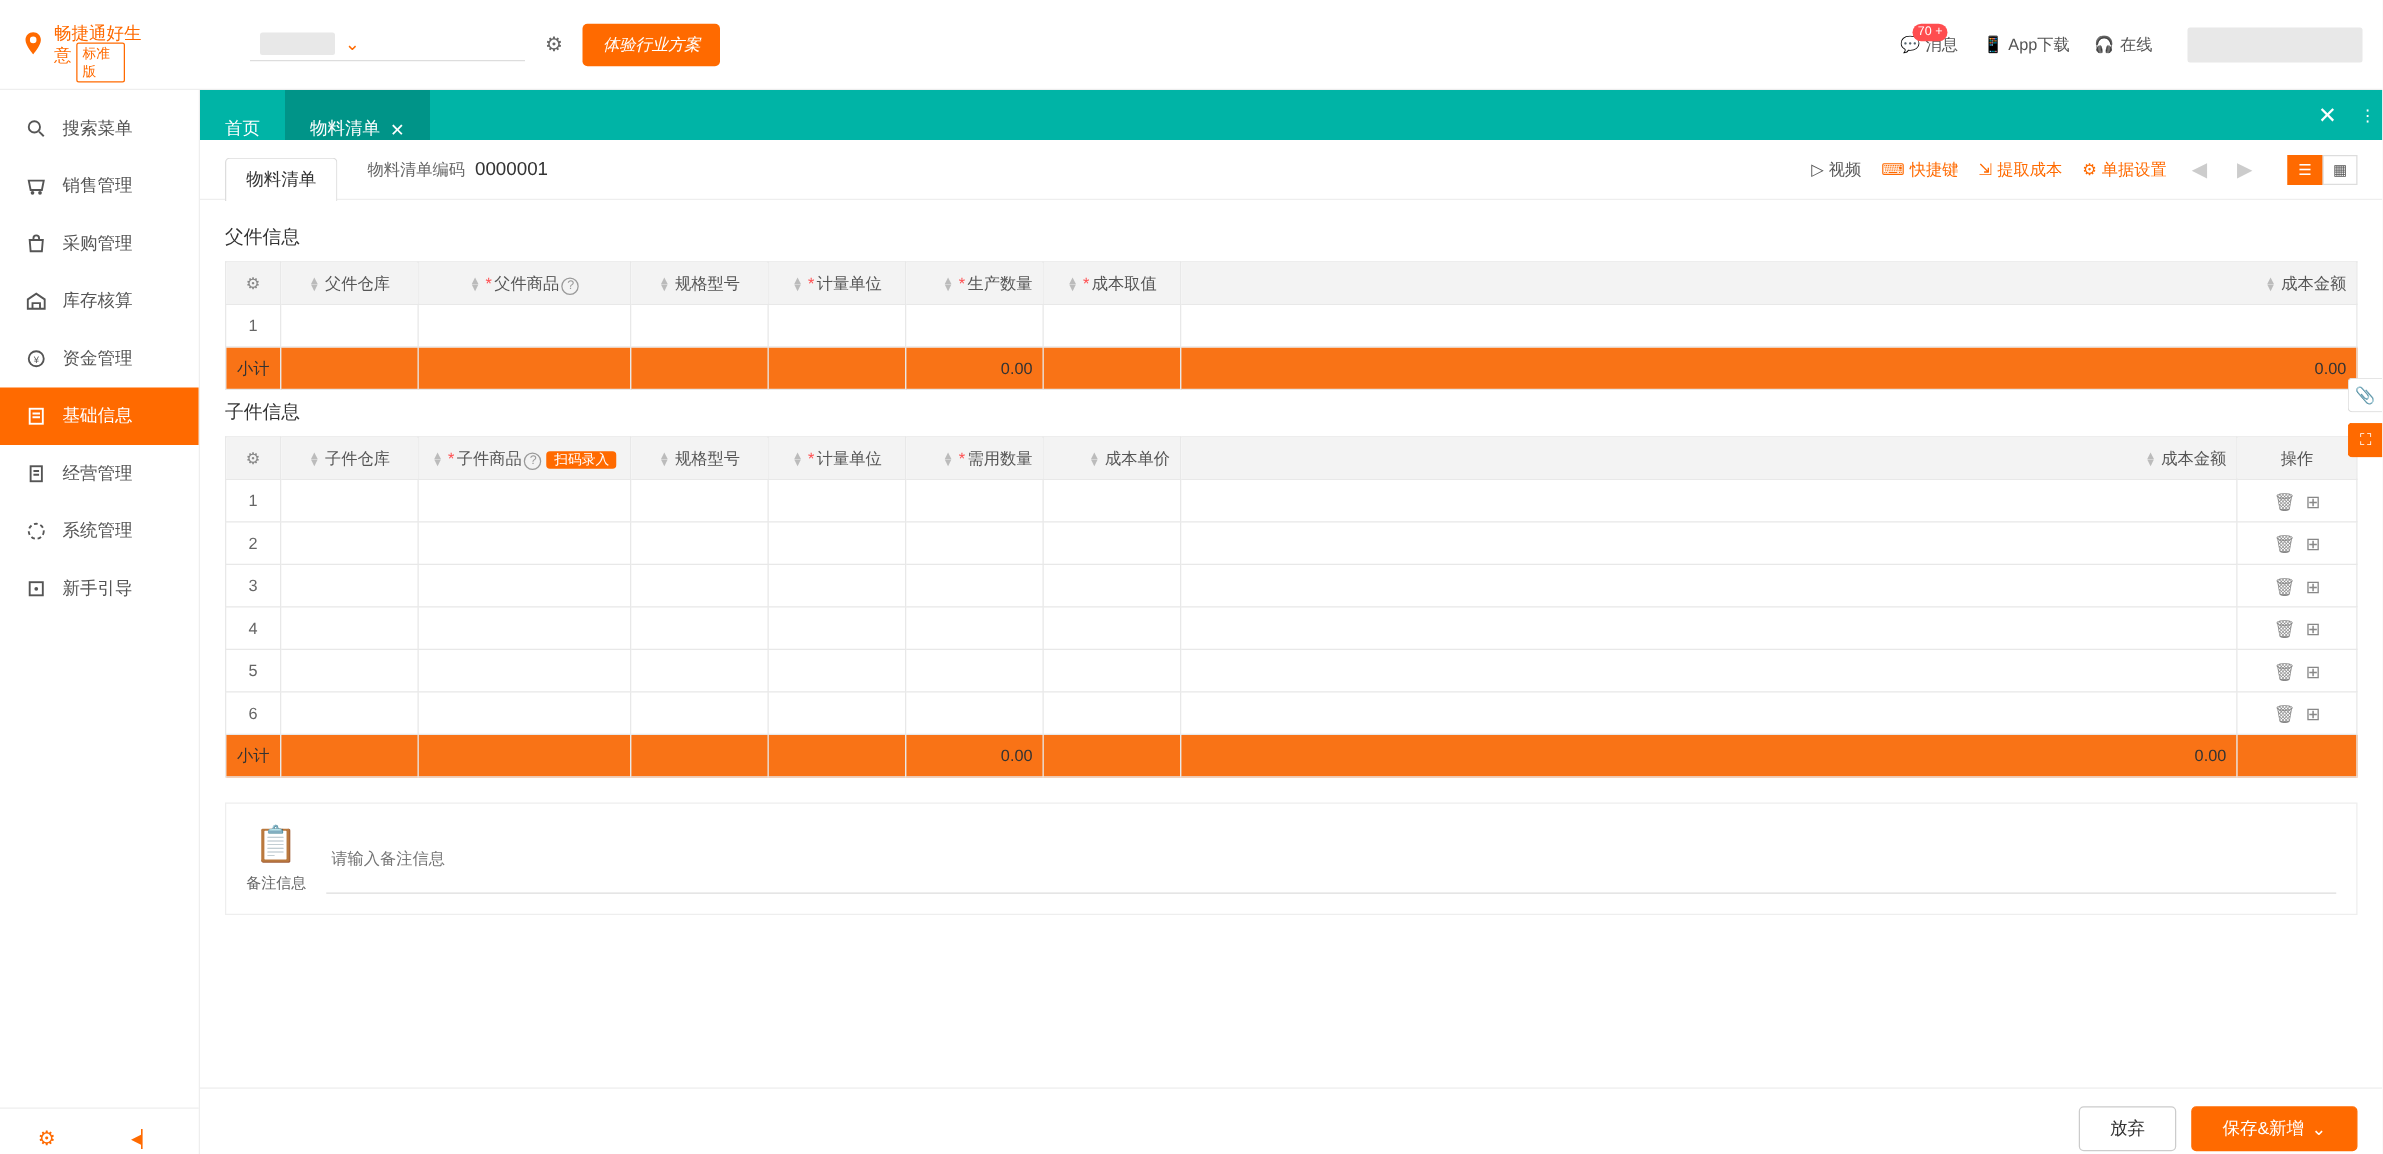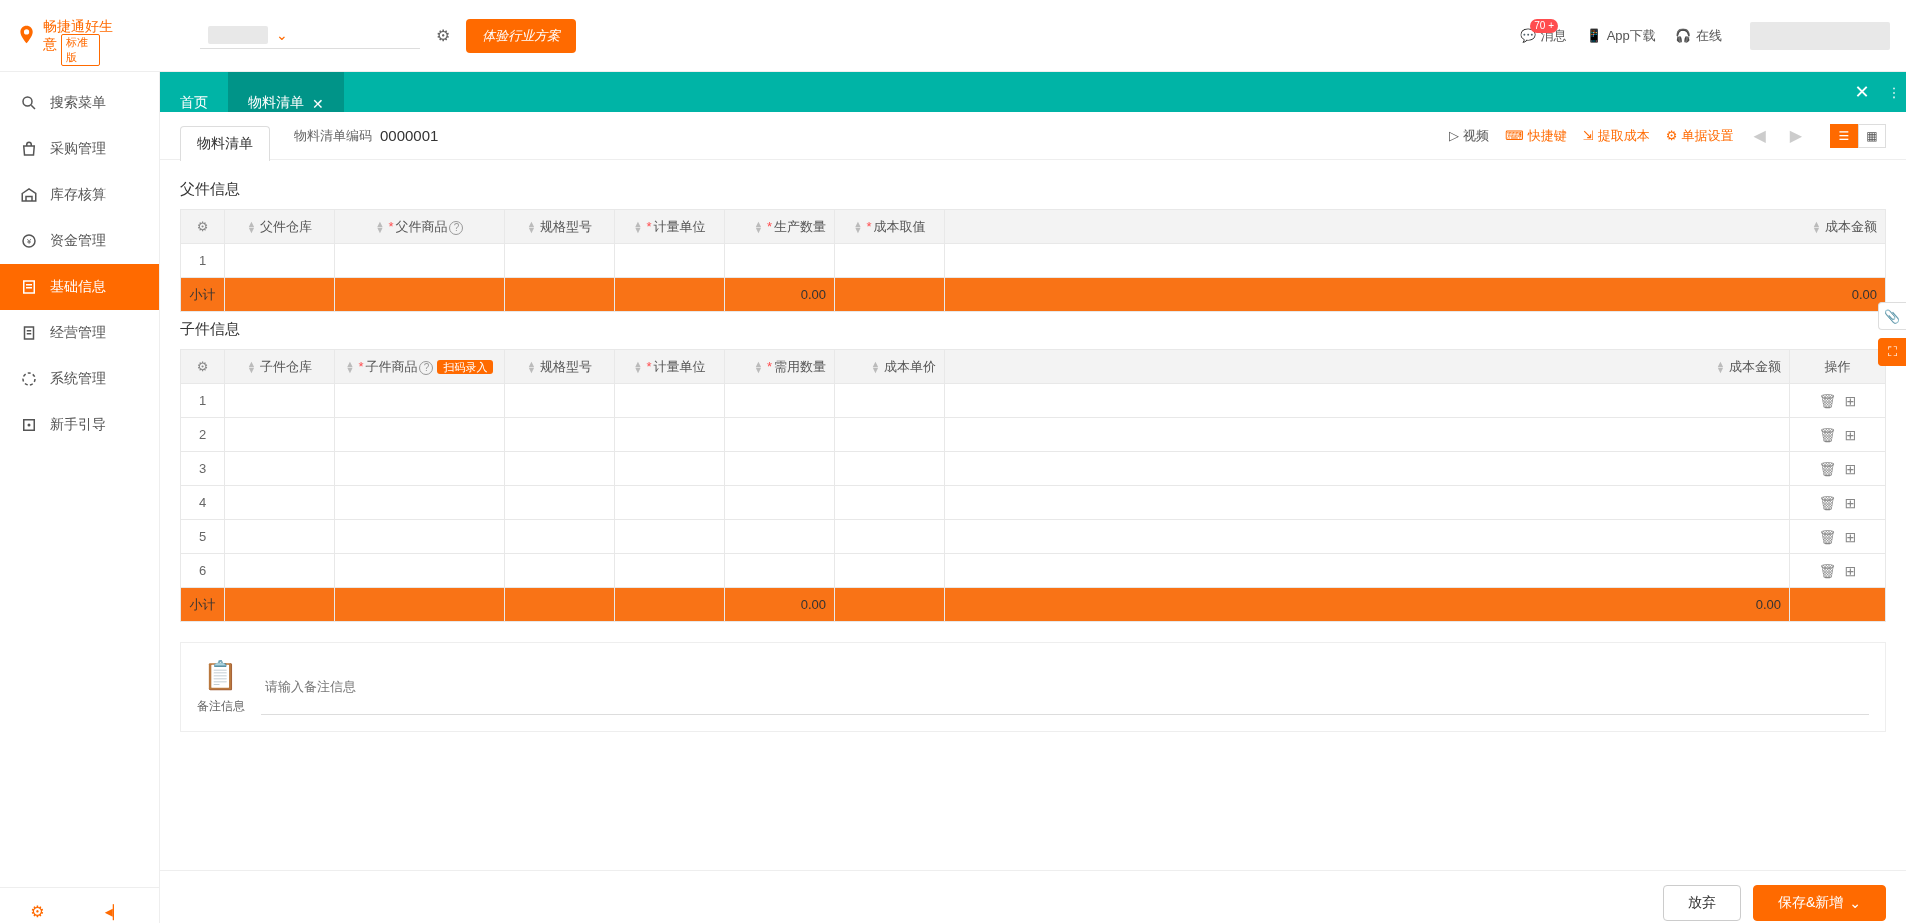--- a/index.html
+++ b/index.html
@@ -141,20 +141,26 @@
 <div class="layout">
 
   <div class="sidebar">
     <div class="sidebar-menu">
       <div class="sidebar-item">
         <svg viewBox="0 0 24 24">
             <circle cx="10" cy="10" r="6" fill="none" stroke="currentColor" stroke-width="2"></circle>
             <line x1="15" y1="15" x2="20" y2="20" stroke="currentColor" stroke-width="2"></line>
           </svg>
         <span>搜索菜单</span>
+      </div>
+      <div class="sidebar-item">
+        <svg viewBox="0 0 24 24">
+            <path fill="none" stroke="currentColor" stroke-width="2" d="M4 6h16l-2 10H6zM8 20a1 1 0 100-2 1 1 0 000 2zm8 0a1 1 0 100-2 1 1 0 000 2z"></path>
+          </svg>
+        <span>销售管理</span>
       </div>
       <div class="sidebar-item">
         <svg viewBox="0 0 24 24">
             <path fill="none" stroke="currentColor" stroke-width="2" d="M5 8h14l-1 12H6zM9 8V6a3 3 0 016 0v2"></path>
           </svg>
         <span>采购管理</span>
       </div>
       <div class="sidebar-item">
         <svg viewBox="0 0 24 24">
             <path fill="none" stroke="currentColor" stroke-width="2" d="M3 10l9-6 9 6v10H3zM8 20v-6h8v6"></path>

